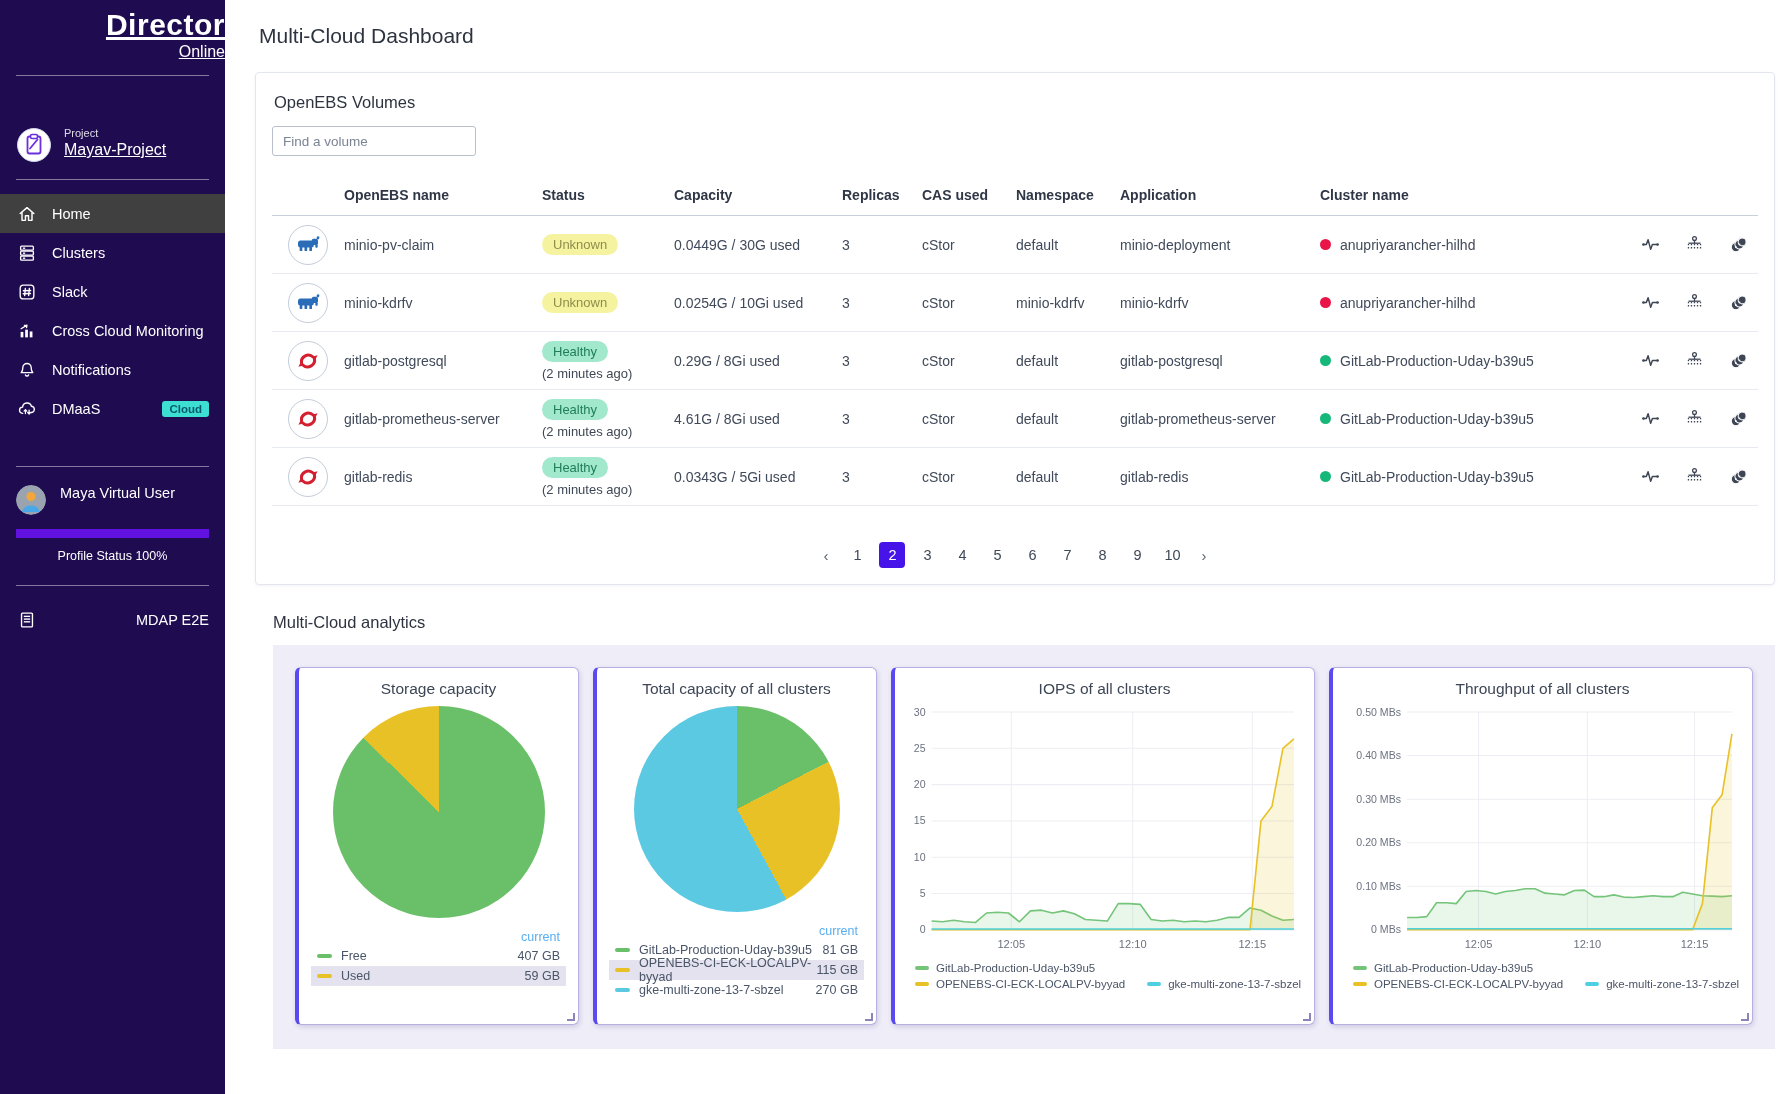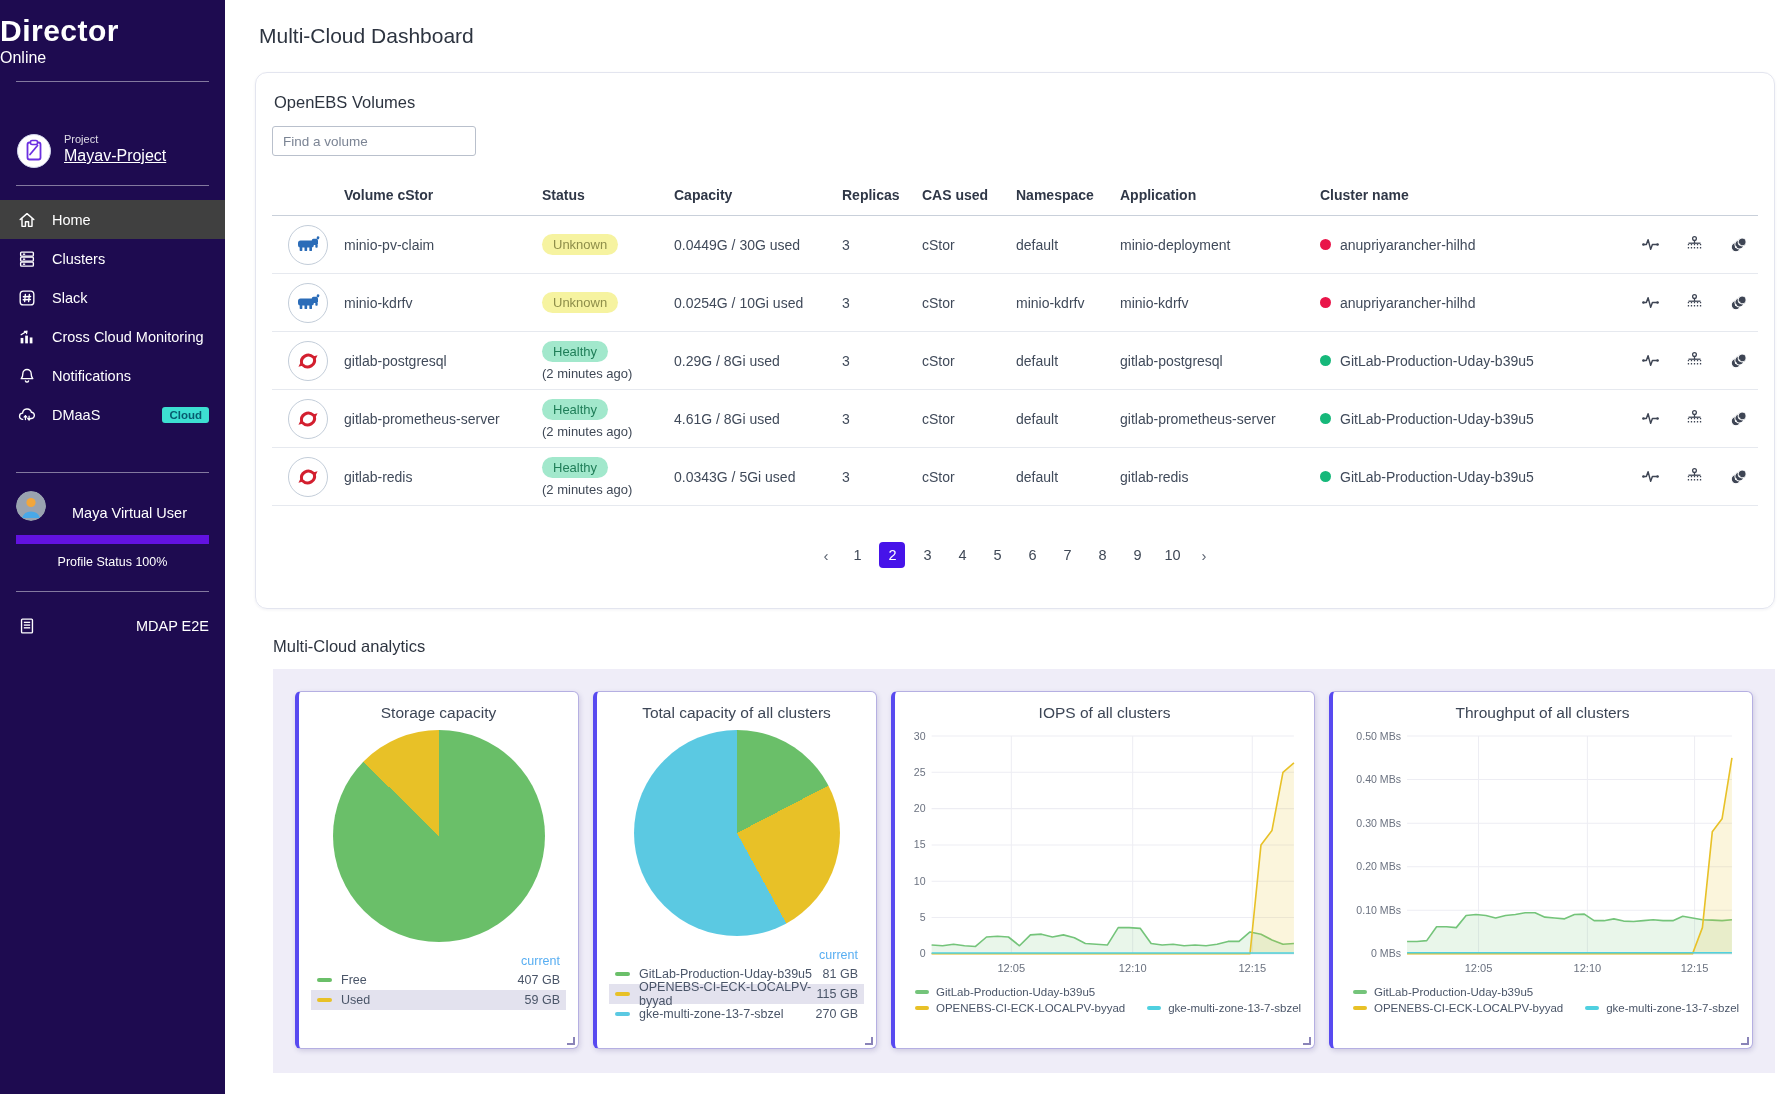--- a/index.html
+++ b/index.html
@@ -2,47 +2,47 @@
 <html><head>
 <meta charset="utf-8">
 <style>
   * { box-sizing: border-box; margin: 0; padding: 0; }
   html,body { width:1786px; height:1094px; overflow:hidden; }
   body { font-family:"Liberation Sans", sans-serif; background:#fff; }
   .app { width:1786px; height:1094px; display:flex; }
 
   
   .sidebar { width:225px; flex:0 0 225px; background:#1e0b50; color:#fff; display:flex; flex-direction:column; }
-  .logo { text-align:left; padding-top:14px; }
+  .logo { text-align:right; padding-top:8px;text-decoration:underline; }
   .logo-title { font-size:30px; font-weight:600; letter-spacing:.5px; }
   .logo-sub { font-size:16px; font-weight:300; margin-top:1px; }
   .sb-divider { border:none; border-top:1px solid rgba(255,255,255,.45); margin:14px 16px; }
   .project { display:flex; align-items:flex-start; gap:12px; padding:2px 16px; cursor:pointer;margin-top:35px; }
   .project-icon { width:36px; height:36px; flex:0 0 36px; }
   .project-label { font-size:11px; opacity:.85; }
   .project-name { font-size:16px; margin-top:2px;text-decoration:underline; }
   .nav { display:flex; flex-direction:column; }
   .nav-item { display:flex; align-items:center; gap:14px; height:39px; padding:0 16px; font-size:14.5px; cursor:pointer; }
   .nav-item.active { background:#404040; }
   .nav-icon { width:22px; height:22px; flex:0 0 22px; display:flex; align-items:center; justify-content:center; }
   .nav-label { white-space:nowrap; }
   .beta-badge { margin-left:auto; background:#3ddfd2; color:#075a6e; font-size:11.5px; font-weight:700; padding:2px 7px; border-radius:3px; }
-  .user-row { display:flex; align-items:flex-end; gap:26px; padding:0 16px; margin-top:4px; }
+  .user-row { display:flex; align-items:flex-start; gap:14px; padding:0 16px; margin-top:4px; }
   .avatar { width:30px; height:30px; flex:0 0 30px; border-radius:50%; overflow:hidden; }
   .user-name { font-size:14.5px; }
   .progress-track { height:9px; margin:14px 16px 0; background:#32246b; }
   .progress-fill { height:100%; width:100%; background:#6212e0; }
   .profile-status { text-align:center; font-size:12.5px; margin-top:11px; }
   .sb-link { display:flex; align-items:center; gap:14px; height:40px; padding:0 16px; font-size:14.5px; cursor:pointer;justify-content:space-between; }
 
   
   main { flex:1; padding:22px 0 0 30px; overflow:hidden; }
   .page-title { font-size:21px; font-weight:500; color:#2d3440; margin:2px 0 24px 4px; }
 
-  .card { border:1px solid #e3e5ef; border-radius:12px; margin-right:11px; padding:18px 16px 40px; box-shadow:0 1px 3px rgba(40,40,80,.06); }
+  .card { border:1px solid #e3e5ef; border-radius:4px; margin-right:11px; padding:18px 16px 16px; box-shadow:0 1px 3px rgba(40,40,80,.06); }
   .card-title { font-size:16.5px; font-weight:500; color:#2d3440; margin:2px 0 14px 2px; }
   .search-input { width:204px; height:30px; border:1px solid #b9c0cc; border-radius:3px; padding:0 10px; font-size:13.5px; color:#4a5568; outline:none; }
   .search-input::placeholder { color:#7b8494; }
 
   .vt { margin-top:18px; }
   .vt-row { display:grid; grid-template-columns:72px 198px 132px 168px 80px 94px 104px 200px 1fr 132px; align-items:center; border-bottom:1px solid #e6e9ef; min-height:58px; font-size:14px; color:#404a5a; padding:6px 0; }
   .vt-head { min-height:42px; font-weight:700; color:#2f3747; border-bottom:1px solid #c9d0da; padding:0; }
   .icon-cell { display:flex; justify-content:center; }
   .vol-avatar { width:40px; height:40px; border-radius:50%; border:1px solid #c3cdd9; background:#fff; display:flex; align-items:center; justify-content:center; }
   .status-badge { display:inline-block; padding:3px 11px; border-radius:12px; font-size:13px; }
@@ -213,21 +213,21 @@
 
   <main>
     <h1 class="page-title">Multi-Cloud Dashboard</h1>
 
     <section class="card">
       <h2 class="card-title">OpenEBS Volumes</h2>
       <input class="search-input" type="text" placeholder="Find a volume" style="">
       <div class="vt" id="volumes-table">
           <div class="vt-row vt-head">
             <div></div>
-            <div>Volume cStor</div>
+            <div>OpenEBS name</div>
             <div>Status</div>
             <div>Capacity</div>
             <div>Replicas</div>
             <div>CAS used</div>
             <div>Namespace</div>
             <div>Application</div>
             <div>Cluster name</div>
             <div></div>
           </div>
           <div class="vt-row">

